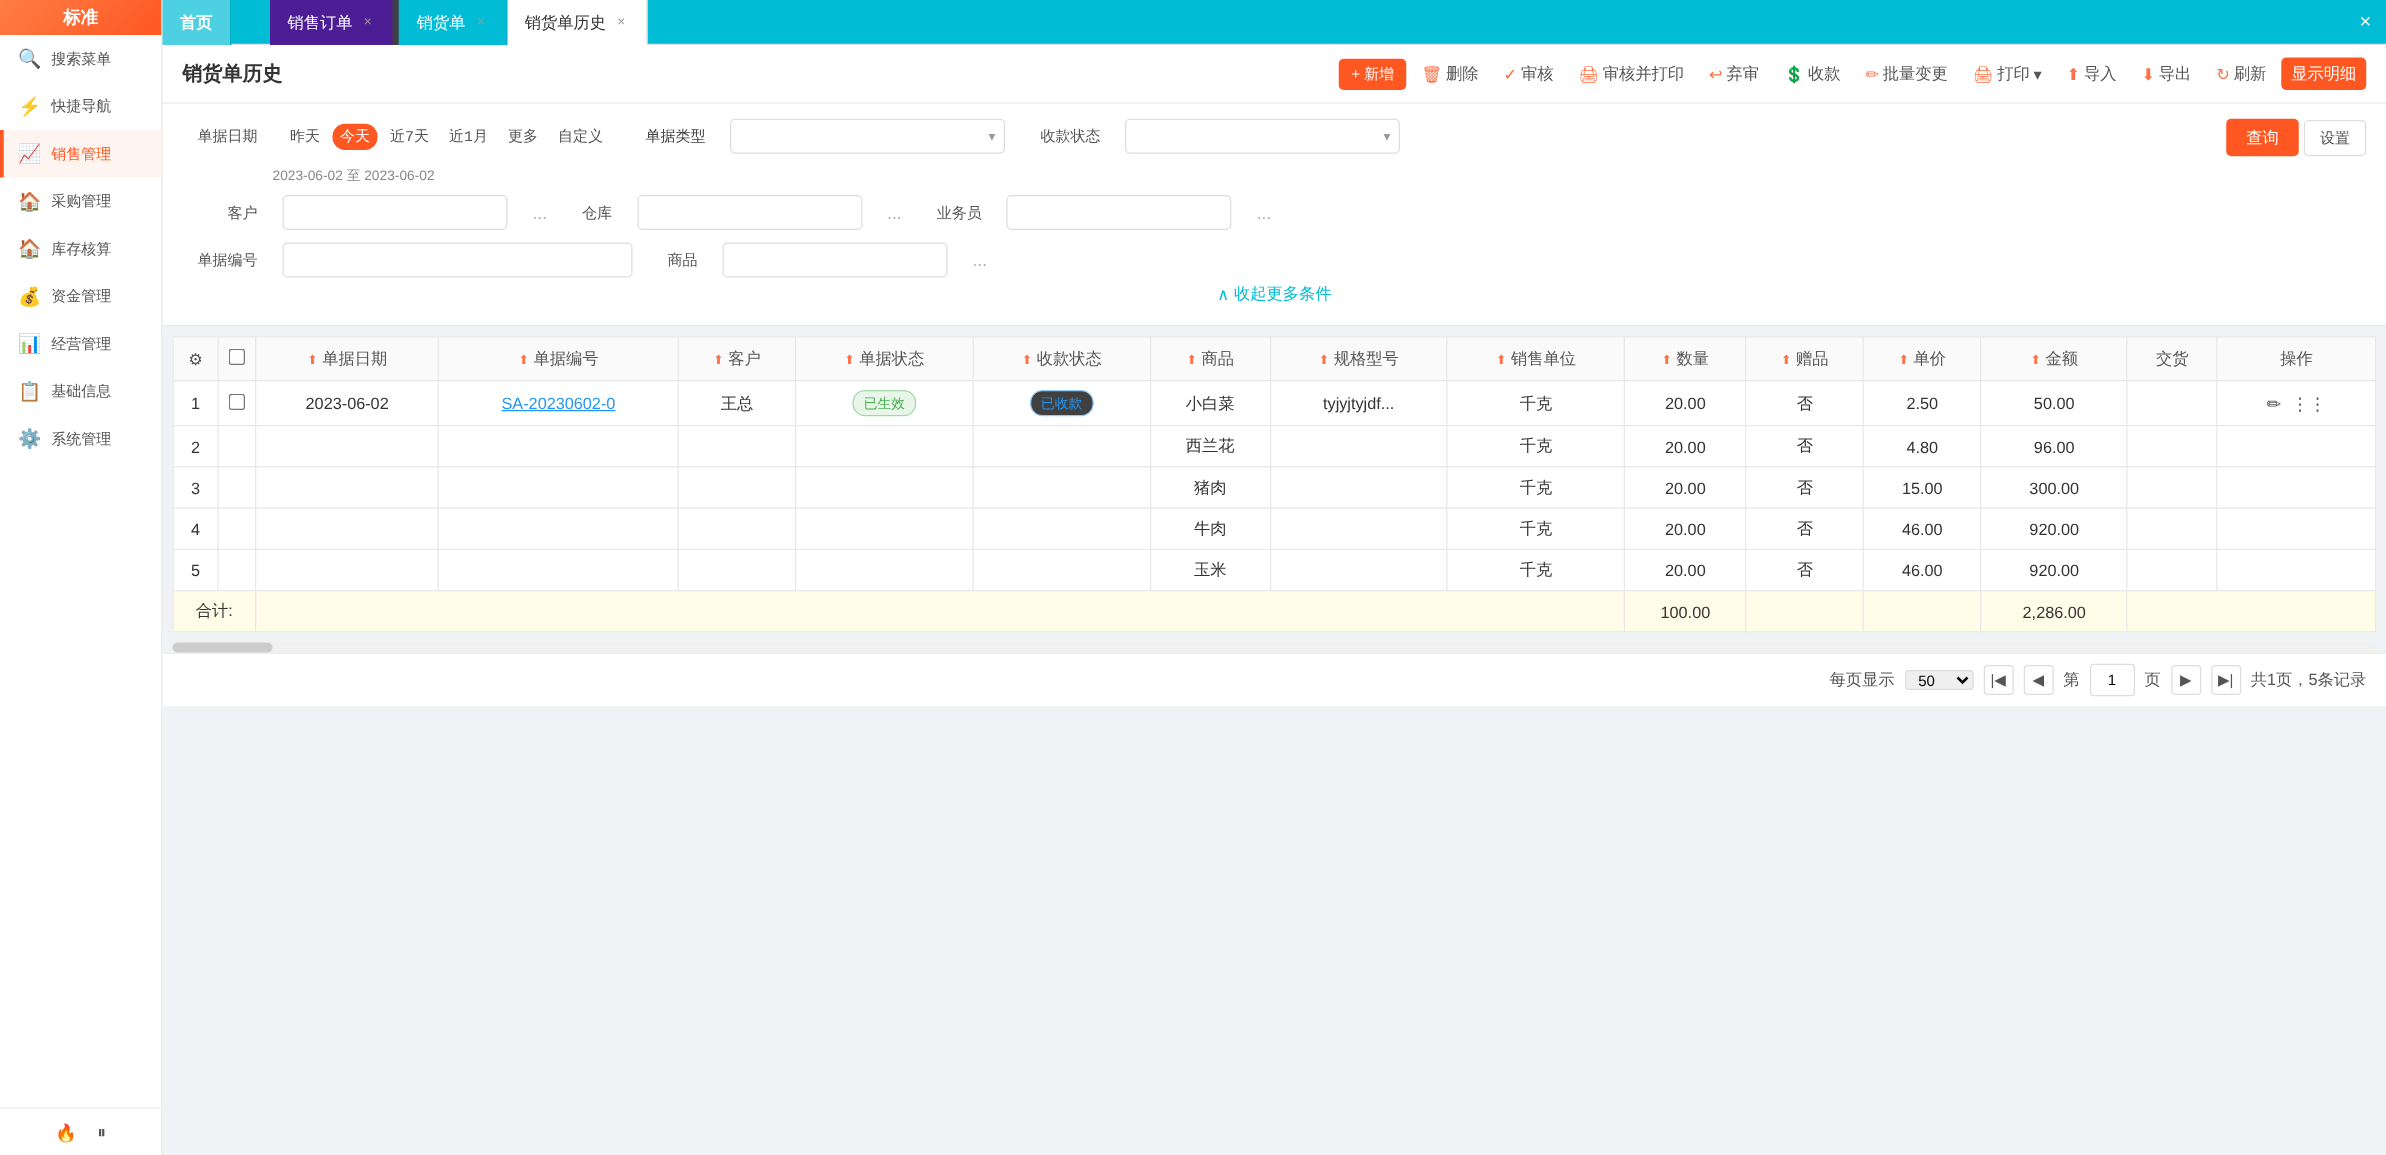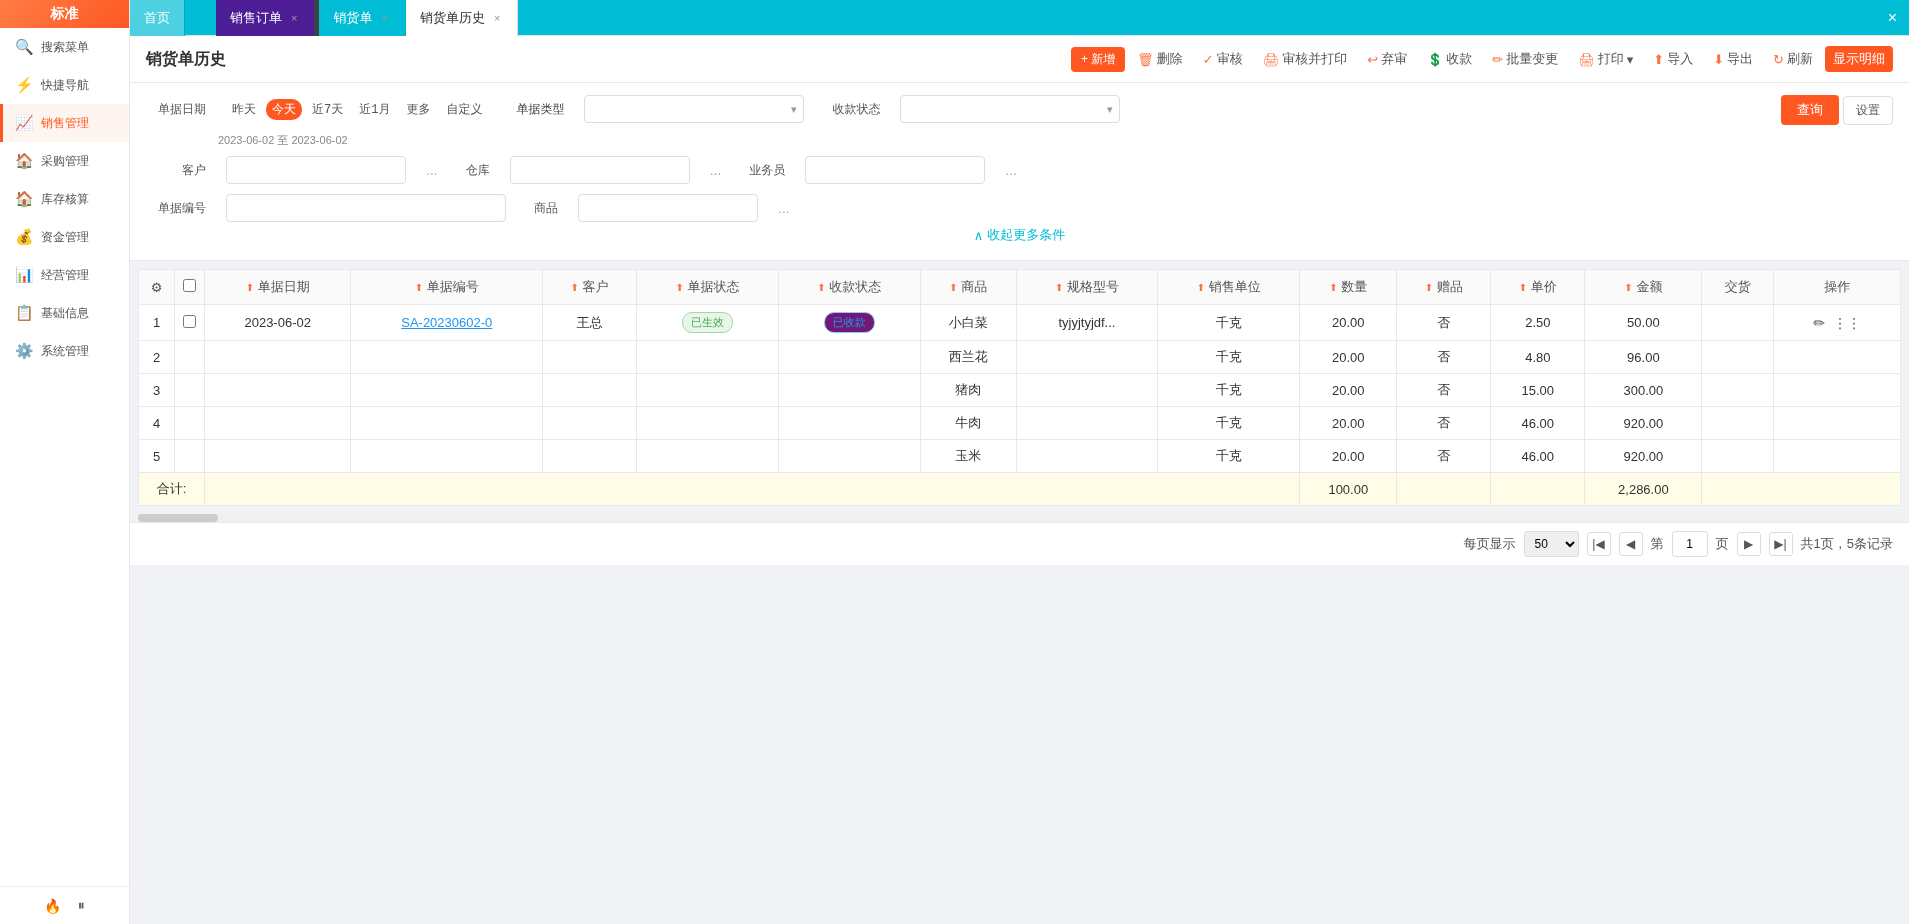--- a/index.html
+++ b/index.html
@@ -75,21 +75,21 @@
       gap: 6px;
       font-size: 13px;
       white-space: nowrap;
     }
     .tab.active {
       background: #fff;
       color: #333;
       border-bottom: 2px solid #00bcd4;
       font-weight: 500;
     }
-    .tab-home { background: #f7f7f7; font-weight: normal; }
+    .tab-home { background: #f7f7f7; font-weight: bold; }
     .tab-close {
       font-size: 11px;
       color: #999;
       cursor: pointer;
       padding: 1px 3px;
       border-radius: 3px;
     }
     .tab-bar-spacer { flex: 1; }
     .tab-bar-close-btn {
       padding: 0 12px;
@@ -290,21 +290,21 @@
     }
     .data-table .col-sort { cursor: pointer; }
     .sort-icon { color: #ff7043; font-size: 10px; }
     .status-badge {
       display: inline-block;
       padding: 2px 8px;
       border-radius: 10px;
       font-size: 11px;
     }
     .status-active { background: #e8f5e9; color: #4caf50; border: 1px solid #a5d6a7; }
-    .status-paid { background: #701a75; color: #2196f3; border: 1px solid #90caf9; }
+    .status-paid { background: #404040; color: #2196f3; border: 1px solid #90caf9; }
     .link-text { color: #2196f3; cursor: pointer; text-decoration: underline; }
     .action-btn {
       background: none;
       border: none;
       cursor: pointer;
       color: #555;
       padding: 2px 4px;
       font-size: 14px;
     }
     
@@ -321,21 +321,21 @@
       border-top: 1px solid #e8e8e8;
       padding: 8px 16px;
       display: flex;
       align-items: center;
       justify-content: flex-end;
       gap: 8px;
       font-size: 12px;
       color: #555;
     }
     .pagination-select {
-      height: 26px;
+      height: 16px;
       border: 1px solid #ddd;
       border-radius: 3px;
       padding: 0 6px;
       font-size: 12px;
     }
     .pagination-btn {
       width: 24px;
       height: 24px;
       border: 1px solid #ddd;
       border-radius: 3px;

